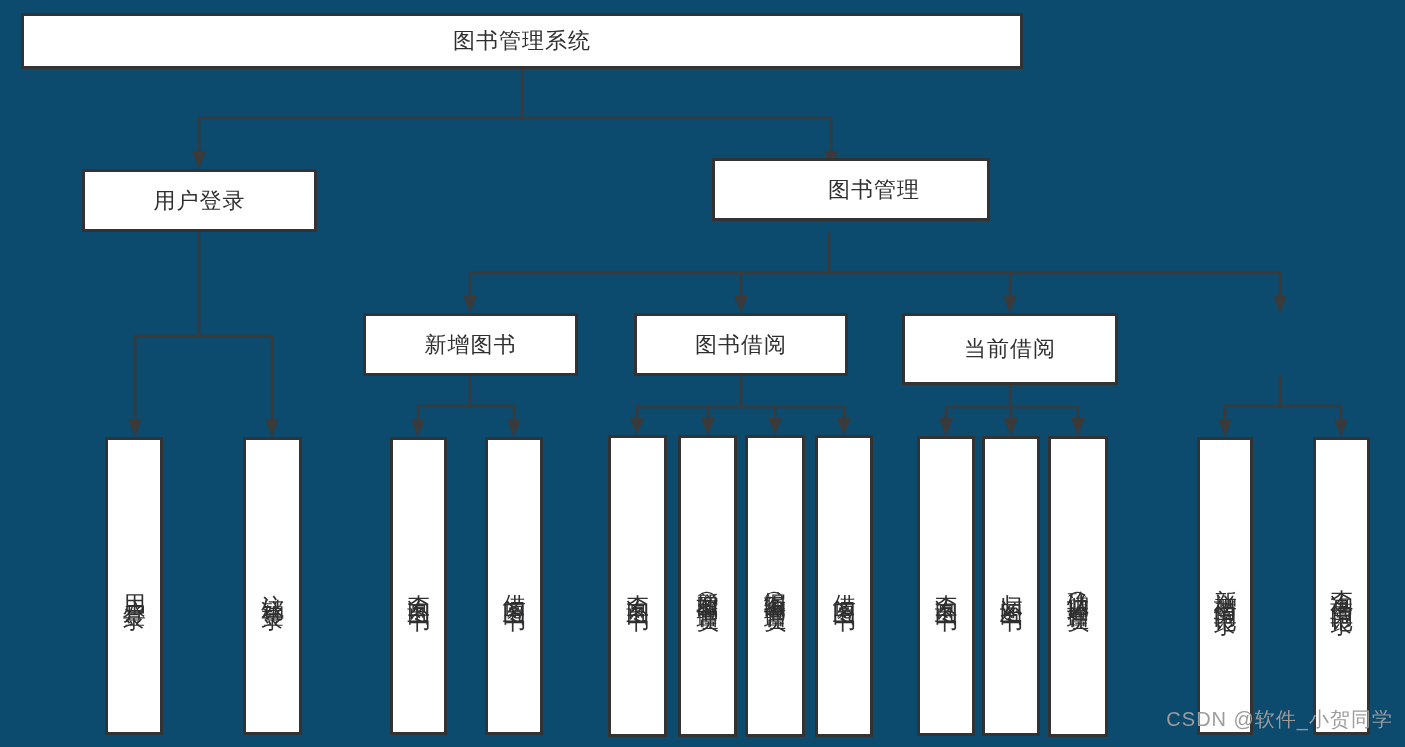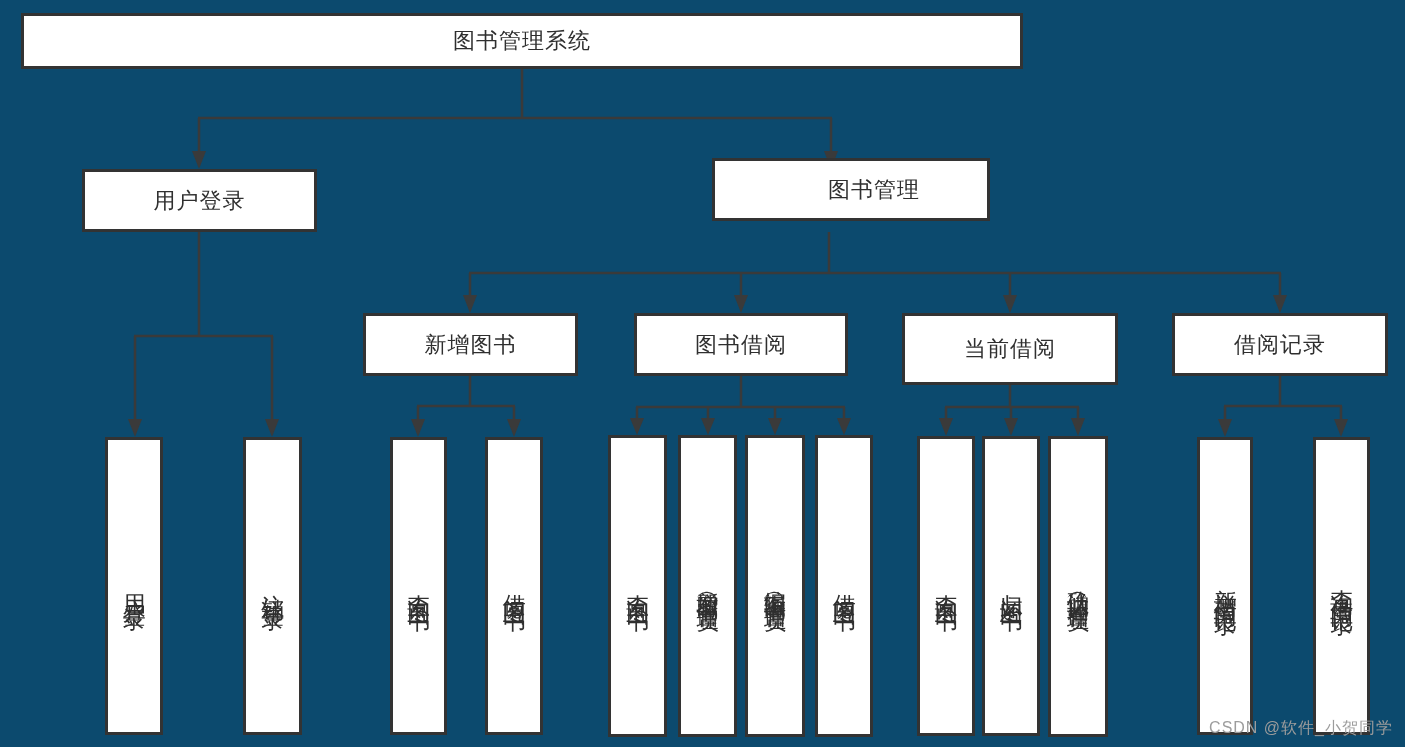--- a/index.html
+++ b/index.html
@@ -17,21 +17,21 @@
   .vbox{
     position:absolute;box-sizing:border-box;border:3px solid #333333;background:#ffffff;
     display:flex;align-items:center;justify-content:center;
   }
   .vtext{
     writing-mode:vertical-rl;text-orientation:mixed;
     font-size:23px;letter-spacing:5px;line-height:1.1;color:#2f2f2f;white-space:nowrap;
   }
   .vbox.tight .vtext{letter-spacing:3px;font-size:22px;}
   .watermark{
-    position:absolute;right:12px;bottom:8px;font-size:16px;color:#9c9c9c;letter-spacing:1px;
+    position:absolute;right:12px;bottom:14px;font-size:20px;color:#9c9c9c;letter-spacing:1px;
   }
 </style>
 </head>
 <body>
 
 <div class="canvas">
 
   <svg class="connector-layer" viewBox="0 0 1405 747" xmlns="http://www.w3.org/2000/svg">
     <path fill="none" stroke="#3a3a3a" stroke-width="2.5" d="M522 69 V119
              M198 118 H832
@@ -102,23 +102,20 @@
 
   <div class="box thick" style="left:363px;top:313px;width:215px;height:63px;">
     <span>新增图书</span>
   </div>
   <div class="box thick" style="left:634px;top:313px;width:214px;height:63px;">
     <span>图书借阅</span>
   </div>
   <div class="box thick" style="left:902px;top:313px;width:216px;height:72px;">
     <span>当前借阅</span>
   </div>
-  <div class="box thick" style="left:1172px;top:313px;width:216px;height:63px;">
-    <span>借阅记录</span>
-  </div>
 
   <div class="vbox" style="left:105px;top:437px;width:58px;height:298px;">
     <span class="vtext">用户登录</span>
   </div>
   <div class="vbox" style="left:243px;top:437px;width:59px;height:298px;">
     <span class="vtext">注销登录</span>
   </div>
 
   <div class="vbox" style="left:390px;top:437px;width:57px;height:298px;">
     <span class="vtext">查询图书</span>

